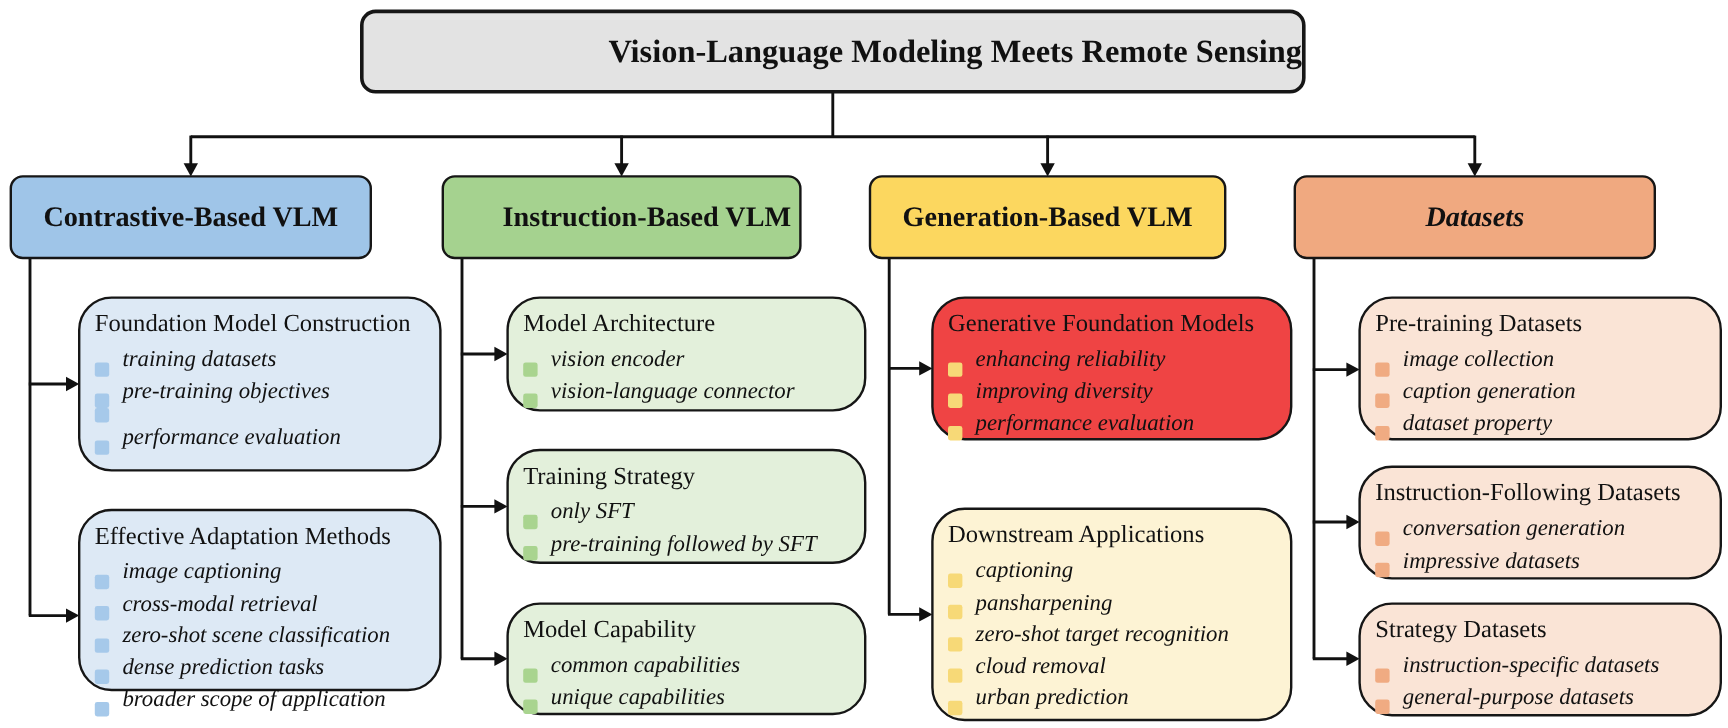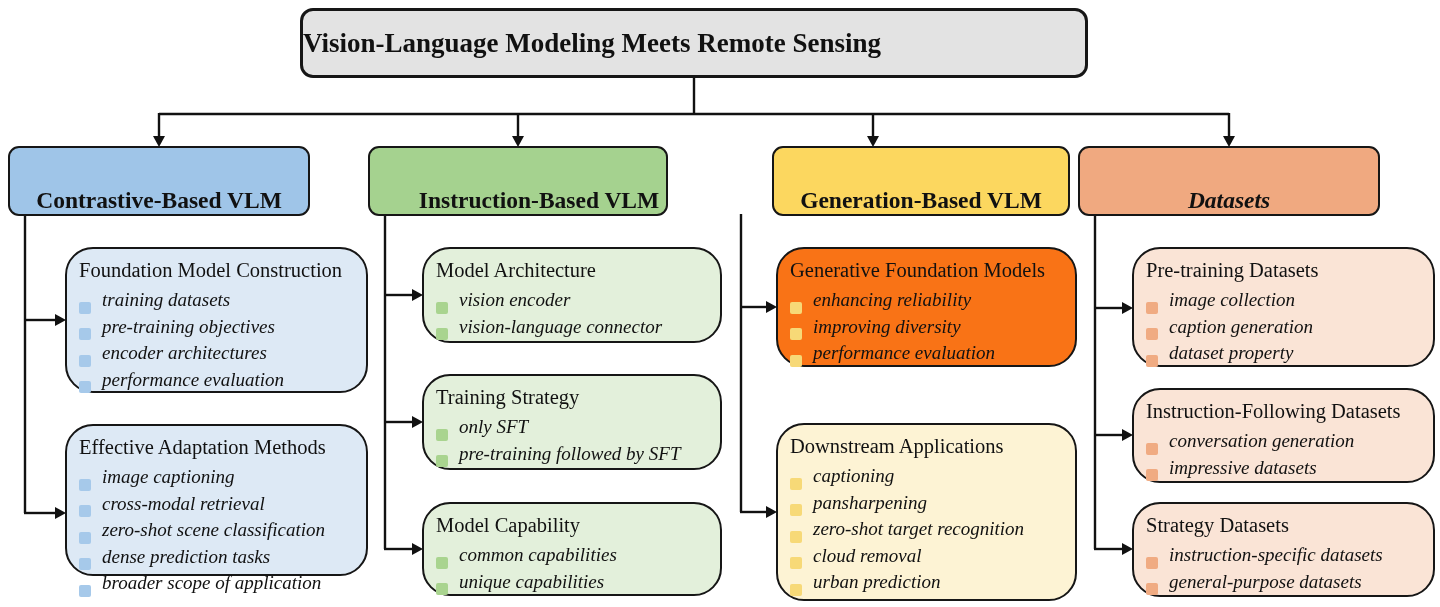--- a/index.html
+++ b/index.html
@@ -7,27 +7,27 @@
     position:relative;width:1440px;height:607px;background:#ffffff;
     font-family:"Liberation Serif","DejaVu Serif",serif;color:#111;
     overflow:hidden;
   }
   #connectors{position:absolute;left:0;top:0;width:1440px;height:607px;z-index:0;}
   #connectors line{stroke:#111;stroke-width:2.4;}
   #connectors polygon{fill:#111;stroke:none;}
   .title-box{
     position:absolute;left:300px;top:8px;width:788px;height:70px;
     border:3px solid #161616;border-radius:13px;
-    display:flex;align-items:center;justify-content:flex-start;
+    display:flex;align-items:center;justify-content:flex-end;
     font-weight:bold;font-size:27px;z-index:1;box-sizing:border-box;
   }
   .hd{
     position:absolute;top:146px;height:70px;
     border:2.6px solid #161616;border-radius:11px;
-    display:flex;align-items:flex-end;justify-content:center;
+    display:flex;align-items:center;justify-content:center;
     font-weight:bold;font-size:23.5px;z-index:1;box-sizing:border-box;
   }
   .bx{
     position:absolute;border:2.3px solid #161616;border-radius:28px;
     padding:7px 12px;box-sizing:border-box;z-index:1;
   }
   .bx-title{font-size:20.5px;line-height:29px;white-space:nowrap;}
   .bx ul{list-style:none;margin:2px 0 0 0;padding:0;}
   .bx li{
     display:flex;align-items:flex-end;gap:11px;
@@ -89,41 +89,40 @@
   <div class="title-box" style="background-color: rgb(227, 227, 227);">
     <span>Vision-Language Modeling Meets Remote Sensing</span>
   </div>
 
   <div class="hd" style="left: 8px; width: 302px; background-color: rgb(159, 197, 232);">
     <span>Contrastive-Based VLM</span>
   </div>
   <div class="hd" style="left: 368px; width: 300px; background-color: rgb(165, 210, 143); padding-left: 42px;">
     <span>Instruction-Based VLM</span>
   </div>
-  <div class="hd" style="left: 724px; width: 298px; background-color: rgb(252, 215, 95); margin-left: 48px;">
+  <div class="hd" style="left: 724px; width: 298px; background-color: rgb(252, 215, 95);">
     <span>Generation-Based VLM</span>
   </div>
   <div class="hd" style="left: 1078px; width: 302px; background-color: rgb(240, 169, 128); font-style: italic;">
     <span>Datasets</span>
   </div>
 
   <div class="bx" style="left: 65px; top: 247px; width: 303px; height: 146px; background-color: rgb(221, 233, 245); --bullet: #a6c9ea;">
     <div class="bx-title">Foundation Model Construction</div>
     <ul>
       <li>
           <span class="bullet"></span>
           <span>training datasets</span>
         </li>
       <li>
           <span class="bullet"></span>
           <span>pre-training objectives</span>
         </li>
       <li>
           <span class="bullet"></span>
-          <span>encoder architectures</span>
         </li>
       <li>
           <span class="bullet"></span>
           <span>performance evaluation</span>
         </li>
     </ul>
   </div>
   <div class="bx" style="left: 65px; top: 424px; width: 303px; height: 152px; background-color: rgb(221, 233, 245); --bullet: #a6c9ea;">
     <div class="bx-title">Effective Adaptation Methods</div>
     <ul>
@@ -183,21 +182,21 @@
           <span class="bullet"></span>
           <span>common capabilities</span>
         </li>
       <li>
           <span class="bullet"></span>
           <span>unique capabilities</span>
         </li>
     </ul>
   </div>
 
-  <div class="bx" style="left: 776px; top: 247px; width: 301px; height: 120px; background-color: #f97316; --bullet: #f7d977;">
+  <div class="bx" style="left: 776px; top: 247px; width: 301px; height: 120px; background-color: #ef4444; --bullet: #f7d977;">
     <div class="bx-title">Generative Foundation Models</div>
     <ul>
       <li>
           <span class="bullet"></span>
           <span>enhancing reliability</span>
         </li>
       <li>
           <span class="bullet"></span>
           <span>improving diversity</span>
         </li>

